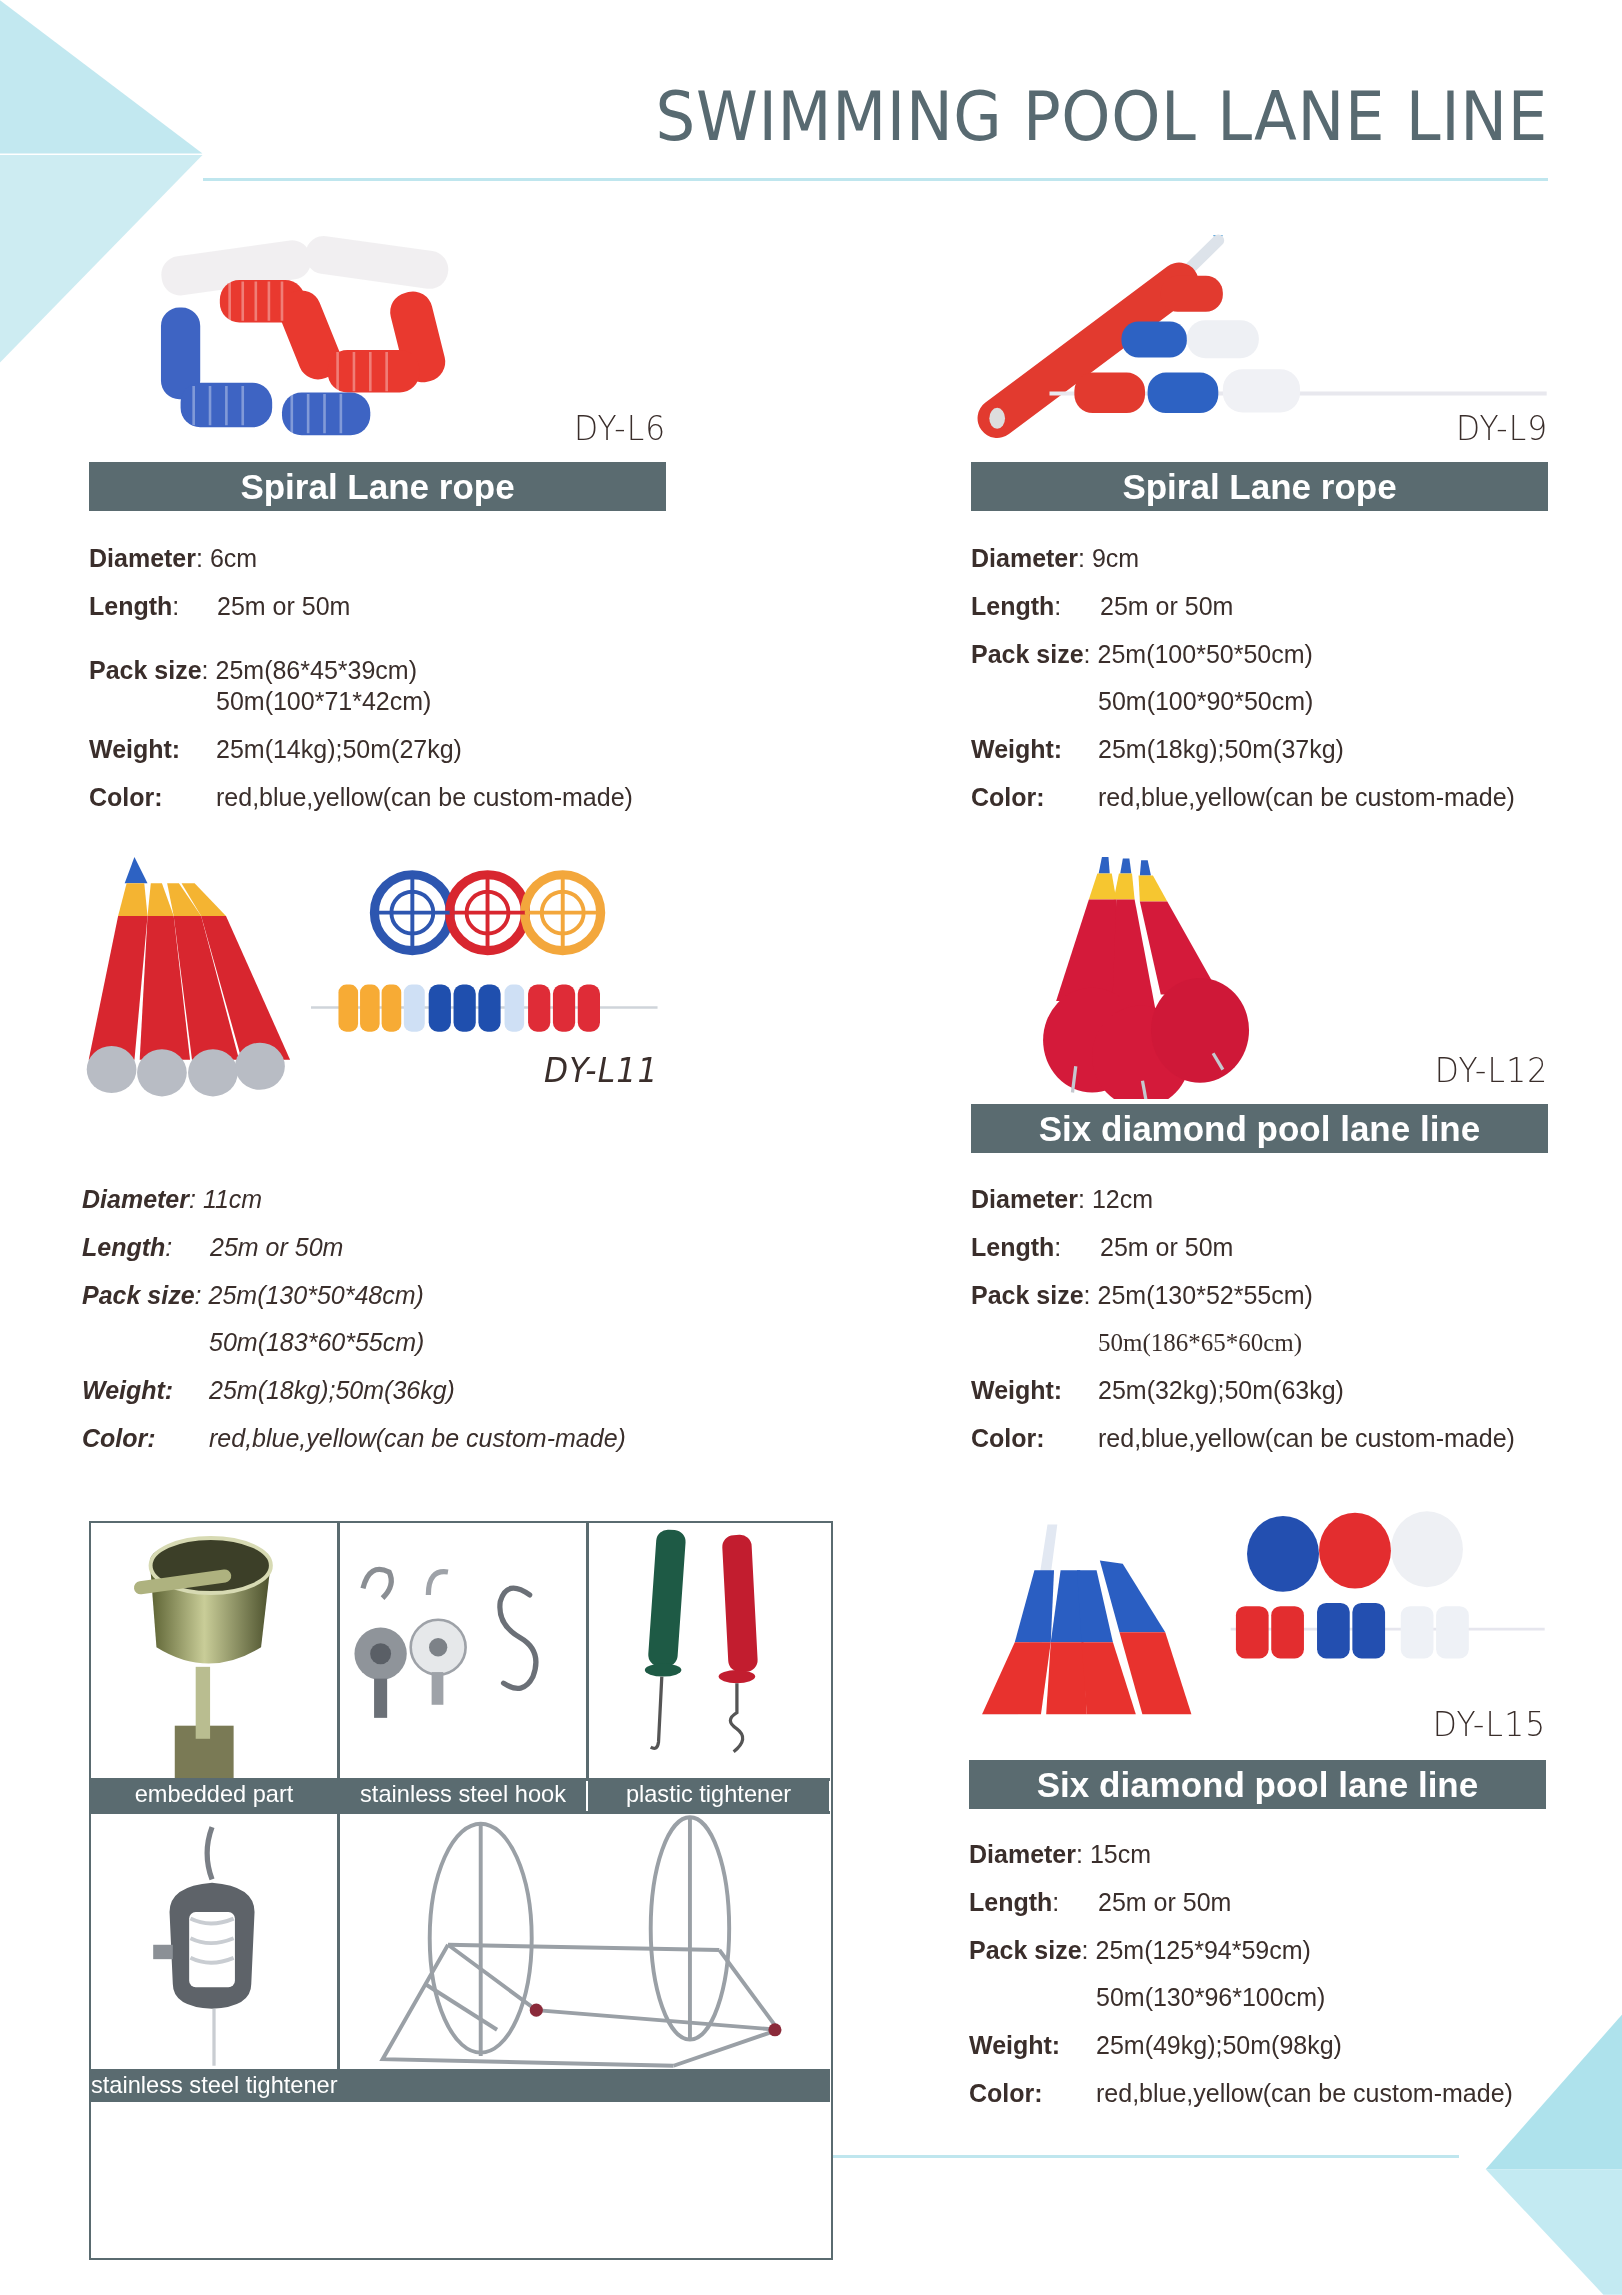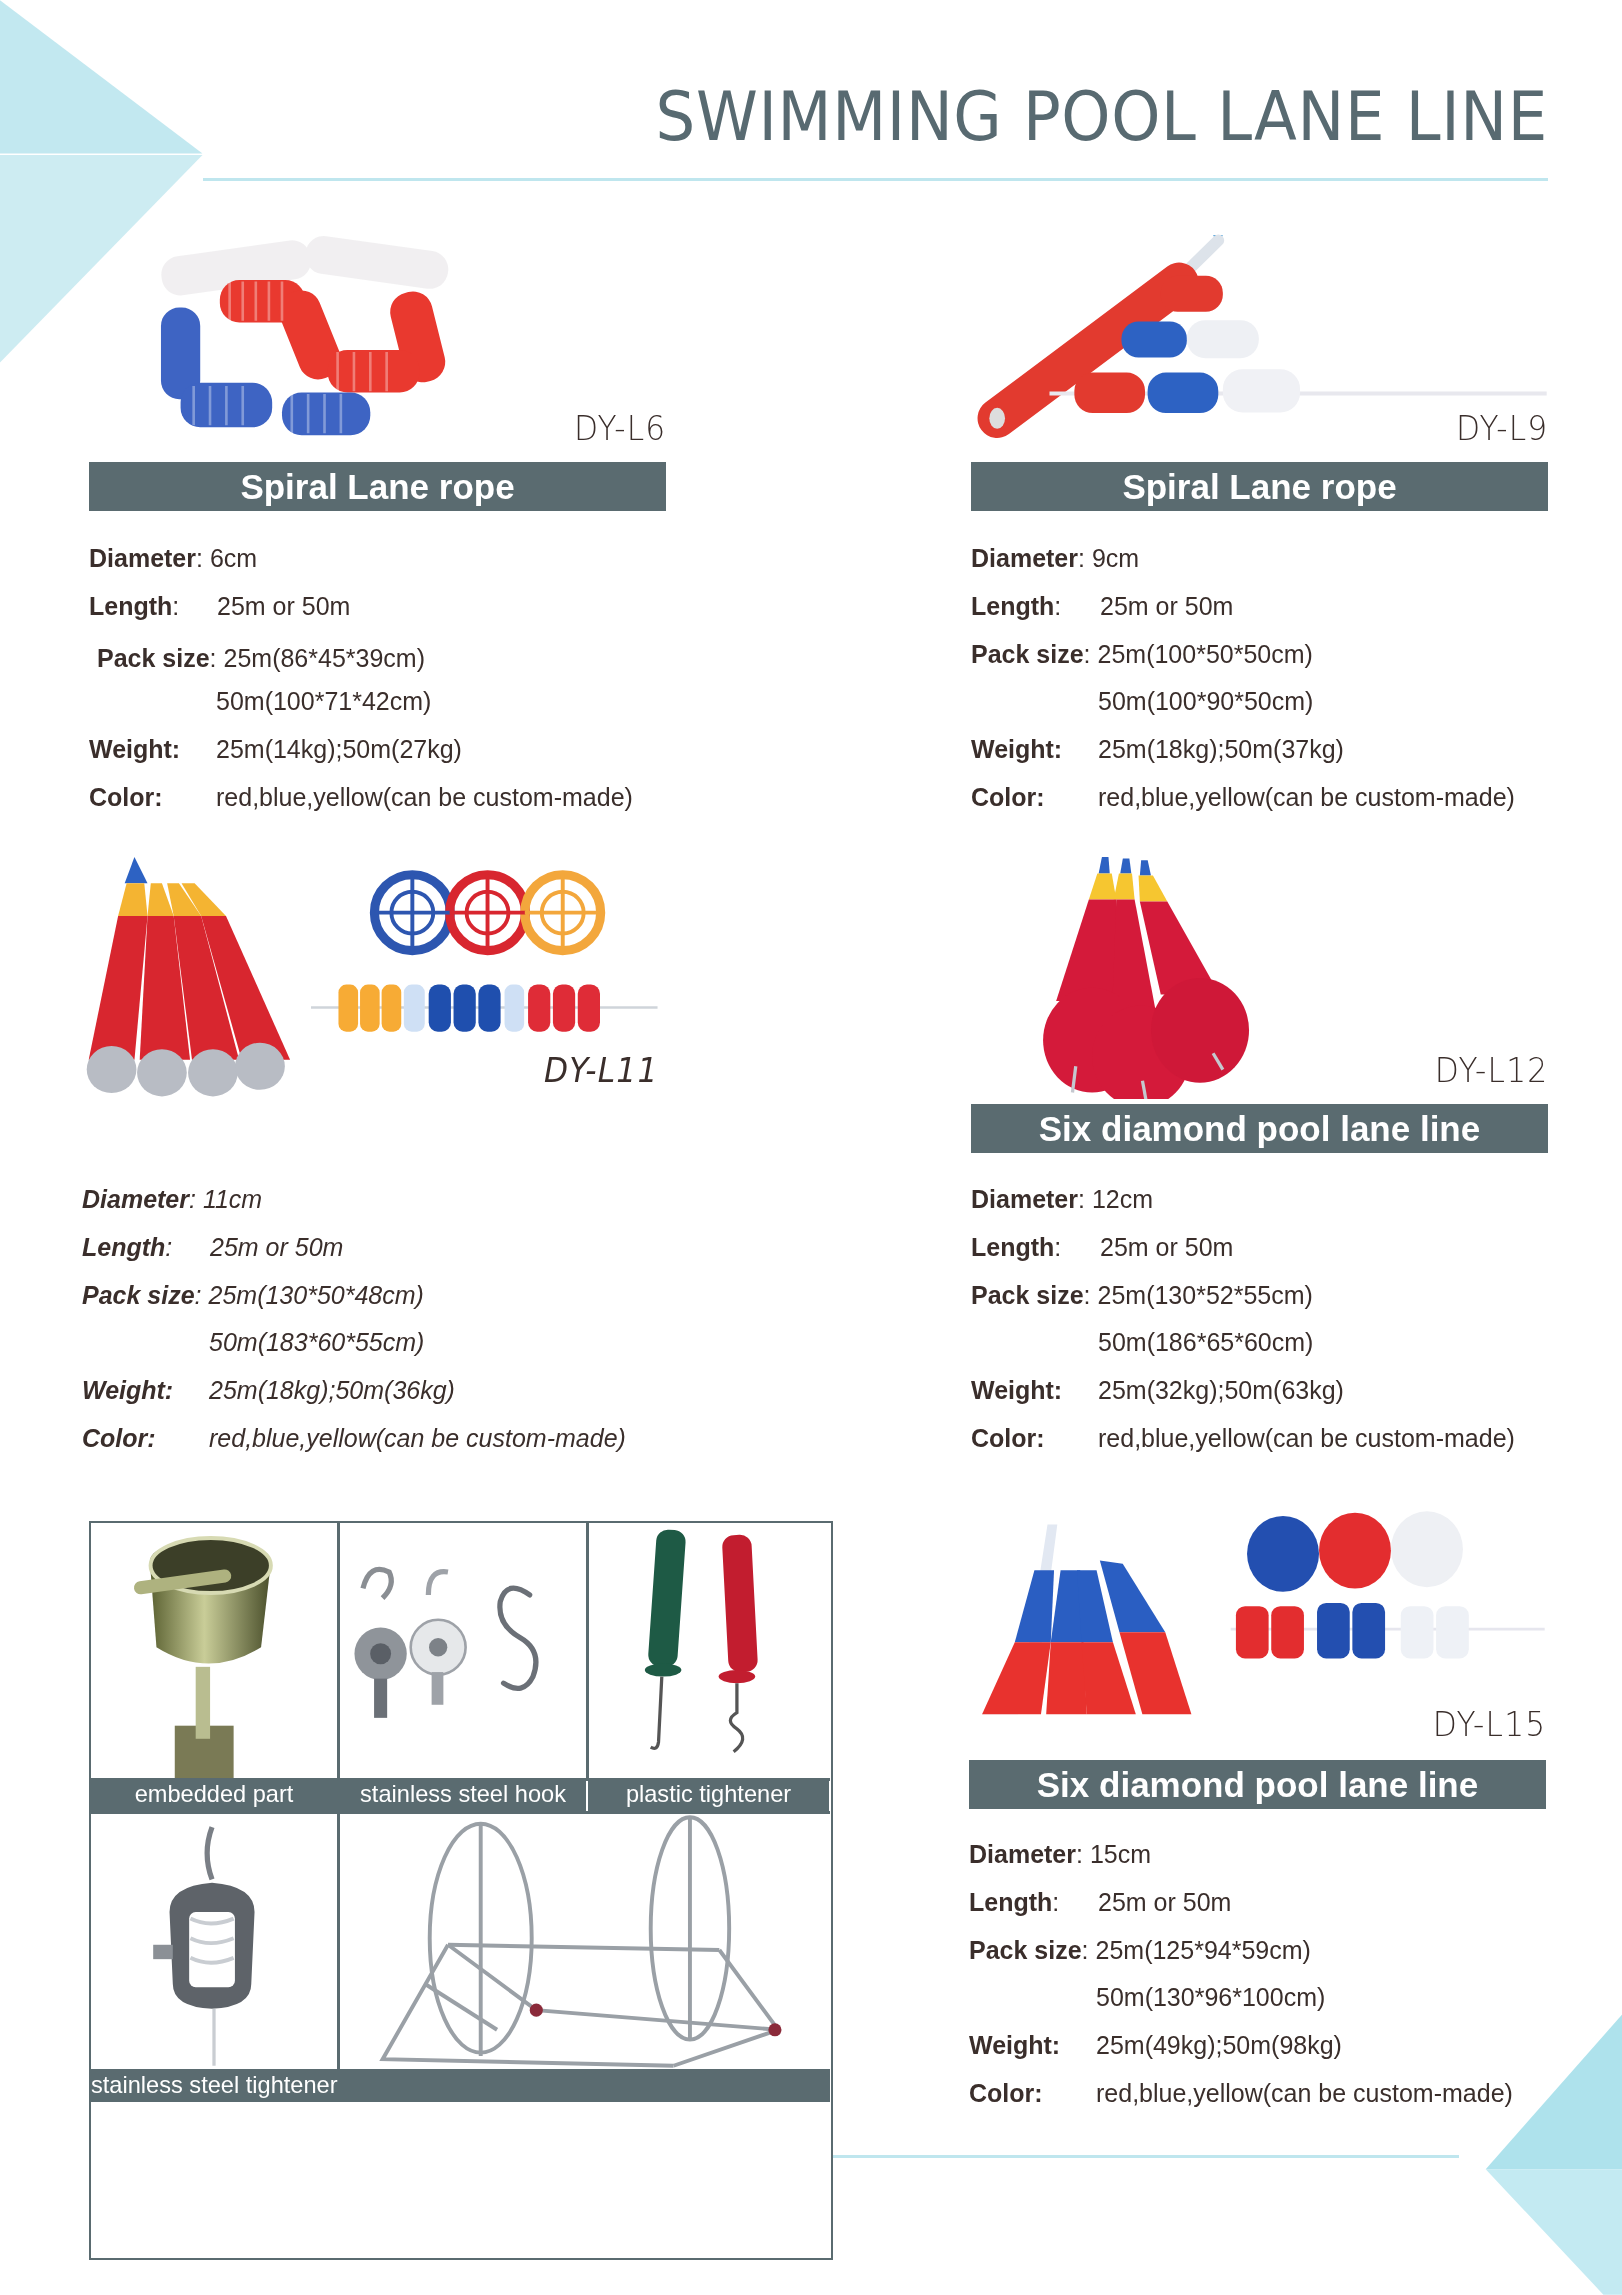--- a/index.html
+++ b/index.html
@@ -63,21 +63,21 @@
     </g>
     <g stroke="#fff" stroke-width="4" opacity="0.35" fill="none">
       <path d="M215 80 v60 M235 80 v60 M255 80 v60 M275 80 v60 M295 80 v60 M160 240 v60 M185 240 v60 M210 240 v60 M235 240 v60 M310 252 v60 M335 252 v60 M360 252 v60 M385 252 v60 M380 188 v60 M405 188 v60 M430 188 v60 M455 188 v60"></path>
     </g>
   </svg>
   <div class="code" style="top:186px;">DY-L6</div>
   <div class="bar" style="top:240px;">Spiral Lane rope</div>
   <div class="specs" style="top:317px;">
     <div class="spec-row" style="top:0;"><span class="spec-label">Diameter</span>: <span class="spec-val inline">6cm</span></div>
     <div class="spec-row" style="top:48px;width:577px;"><span class="spec-label">Length</span>:<span class="spec-val" style="left:128px;">25m or 50m</span></div>
-    <div class="spec-row" style="top:100px;margin-left:8px;"><span class="spec-label">Pack size</span>: <span class="spec-val inline">25m(86*45*39cm)</span></div>
+    <div class="spec-row" style="top:112px;"><span class="spec-label">Pack size</span>: <span class="spec-val inline">25m(86*45*39cm)</span></div>
     <div class="spec-row" style="top:143px;left:127px;"><span>50m(100*71*42cm)</span></div>
     <div class="spec-row" style="top:191px;width:577px;"><span class="spec-label">Weight:</span><span class="spec-val" style="left:127px;">25m(14kg);50m(27kg)</span></div>
     <div class="spec-row" style="top:239px;width:577px;"><span class="spec-label">Color:</span><span class="spec-val" style="left:127px;">red,blue,yellow(can be custom-made)</span></div>
   </div>
 </div>
 
 <div class="product" style="left:971px;top:222px;height:602px;">
   <svg class="img" style="top:0;height:216px;" viewBox="0 0 882 330">
     <polygon points="370,20 385,20 378,32" fill="#2f8fd0"></polygon>
     <line x1="378" y1="28" x2="320" y2="85" stroke="#dde3ea" stroke-width="18" stroke-linecap="round"></line>
@@ -178,21 +178,21 @@
         <line x1="262" y1="362" x2="268" y2="395"></line>
         <line x1="370" y1="320" x2="385" y2="345"></line>
       </g>
   </svg>
   <div class="code" style="top:206px;">DY-L12</div>
   <div class="bar" style="top:260px;">Six diamond pool lane line</div>
   <div class="specs" style="top:336px;">
     <div class="spec-row" style="top:0;"><span class="spec-label">Diameter</span>: <span class="spec-val inline">12cm</span></div>
     <div class="spec-row" style="top:48px;width:577px;"><span class="spec-label">Length</span>:<span class="spec-val" style="left:129px;">25m or 50m</span></div>
     <div class="spec-row" style="top:96px;"><span class="spec-label">Pack size</span>: <span class="spec-val inline">25m(130*52*55cm)</span></div>
-    <div class="spec-row" style="top:143px;left:127px;"><span>50m(186*65*60cm)</span></div>
+    <div class="spec-row" style="top:143px;left:127px;font-family:Liberation Serif, serif;"><span>50m(186*65*60cm)</span></div>
     <div class="spec-row" style="top:191px;width:577px;"><span class="spec-label">Weight:</span><span class="spec-val" style="left:127px;">25m(32kg);50m(63kg)</span></div>
     <div class="spec-row" style="top:239px;width:577px;"><span class="spec-label">Color:</span><span class="spec-val" style="left:127px;">red,blue,yellow(can be custom-made)</span></div>
   </div>
 </div>
 
 <div class="product" style="left:969px;top:1498px;height:628px;">
   <svg class="img" style="top:0;height:236px;" viewBox="0 0 882 360">
     <polygon points="120,40 135,40 110,230 20,330 75,330" fill="#e2e8f2"></polygon>
     <polygon points="100,110 130,110 125,220 70,220" fill="#2a5ec2"></polygon>
     <polygon points="70,220 125,220 110,330 20,330" fill="#e8322e"></polygon>

